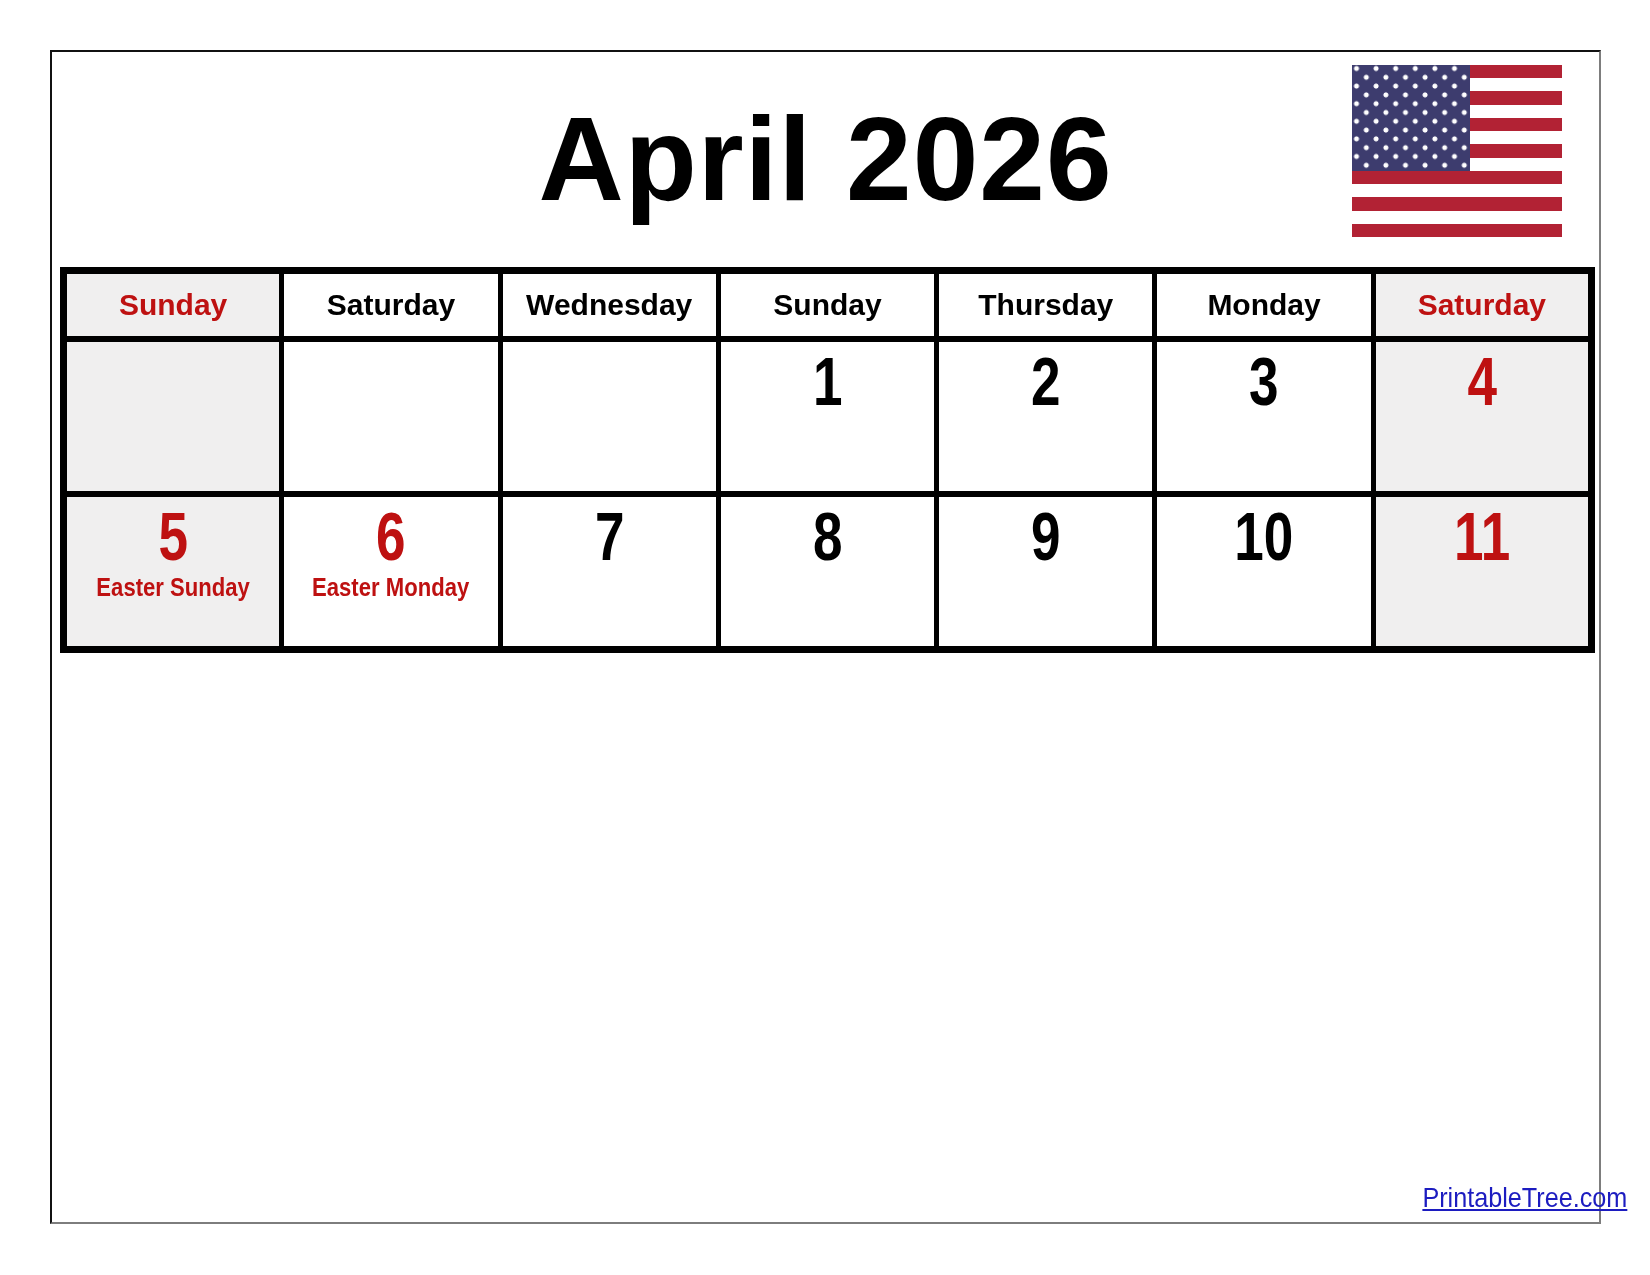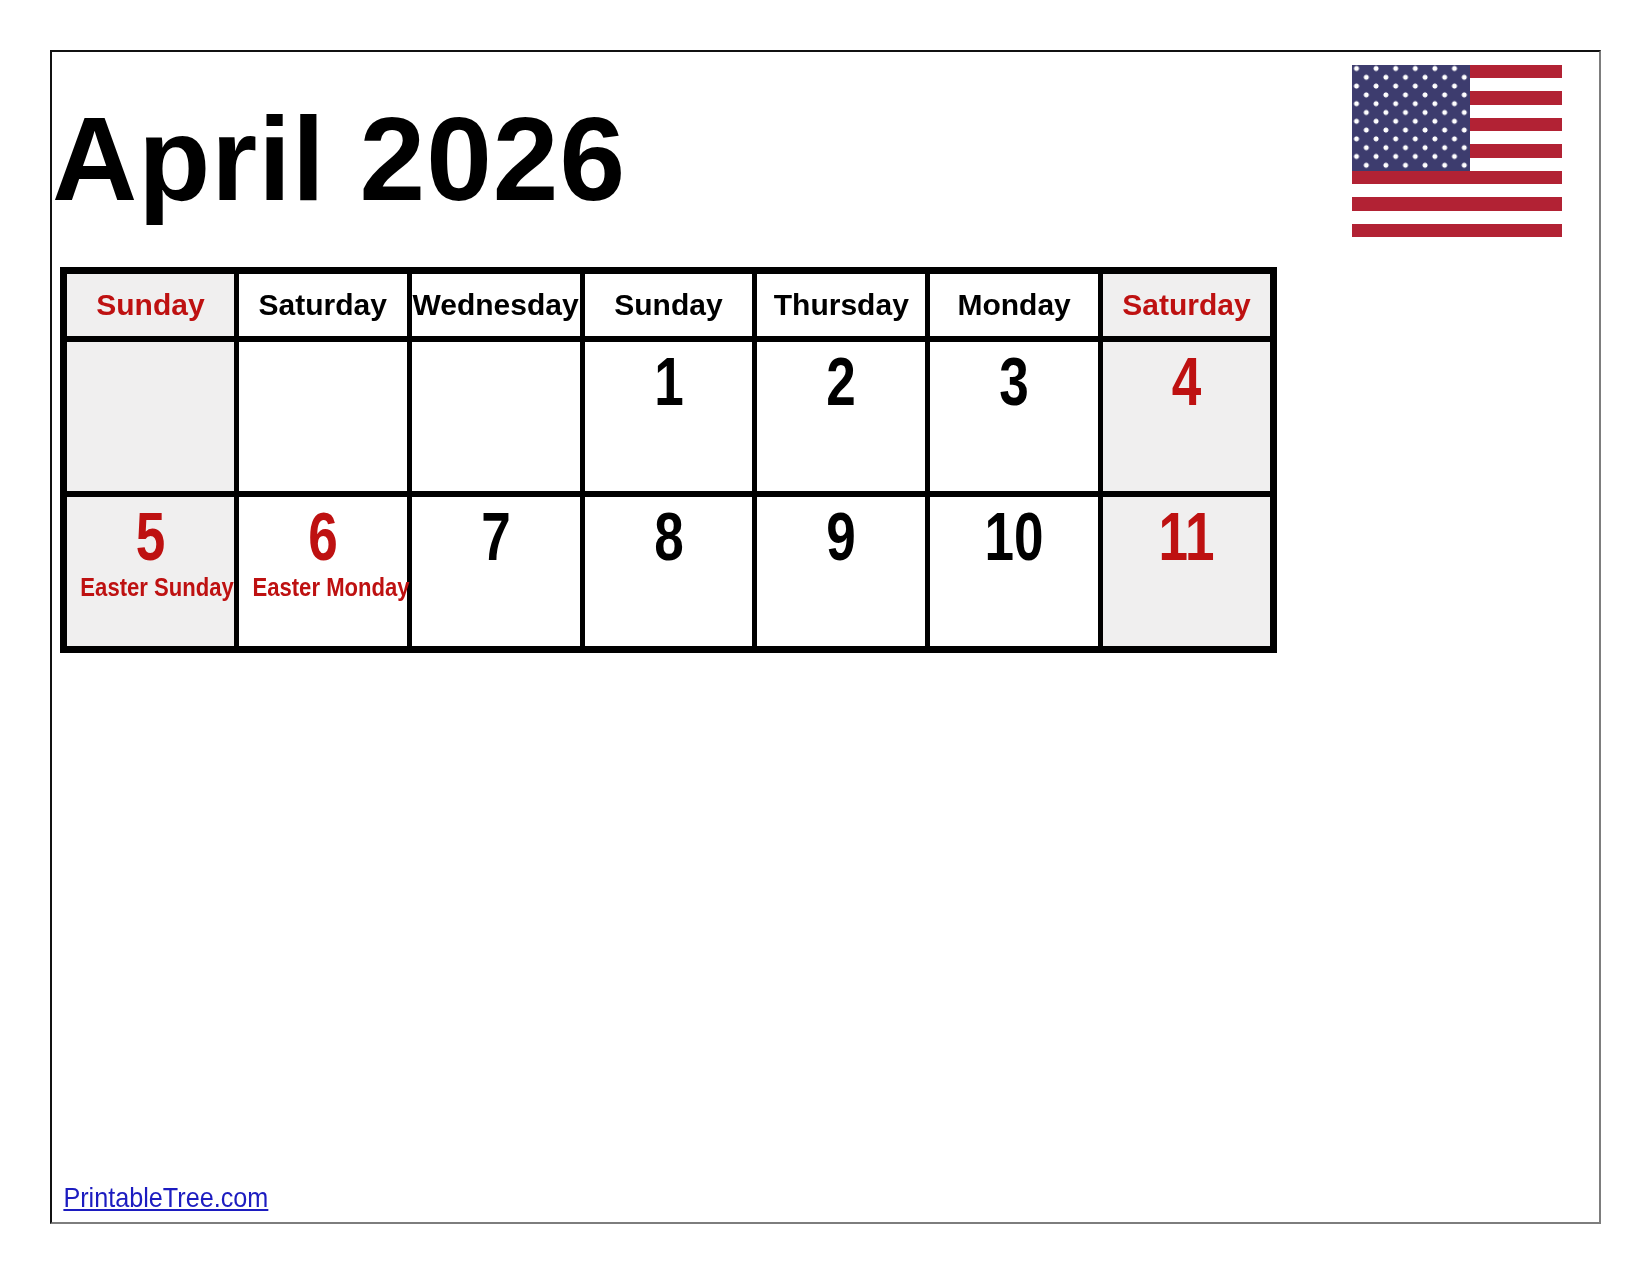--- a/index.html
+++ b/index.html
@@ -10,38 +10,38 @@
     --blue:#1C1CC0;
     --flag-red:#B22234;
     --flag-blue:#3D3C6E;
   }
   .page{
     position:absolute;left:50px;top:50px;width:1551px;height:1174px;
     background:#fff;border:2px solid;border-color:#111 #7d7d7d #7d7d7d #111;
     box-sizing:border-box;
   }
   .page-title{
-    position:absolute;top:46px;left:0;width:100%;
+    position:absolute;top:46px;left:0;width:100%;text-align:center;
     font-size:118px;font-weight:bold;line-height:1.05;letter-spacing:1px;color:#000;
     white-space:nowrap;
   }
   
   .flag{position:absolute;left:1300px;top:13px;width:210px;height:172px;}
   .flag .stripes{position:absolute;left:0;top:0;right:0;bottom:0;
     background:repeating-linear-gradient(180deg,var(--flag-red) 0 13.23px,#ffffff 13.23px 26.46px);}
   .flag .canton{position:absolute;left:0;top:0;width:118px;height:106px;
     background-color:var(--flag-blue);
     background-image:
       radial-gradient(circle,#fff 2.1px,rgba(255,255,255,0) 2.9px),
       radial-gradient(circle,#fff 2.1px,rgba(255,255,255,0) 2.9px);
     background-size:19.6px 17.6px,19.6px 17.6px;
     background-position:4.5px 3.5px,14.3px 12.3px;}
   
   table.cal{
-    position:absolute;left:8px;top:215px;width:1217px;
+    position:absolute;left:8px;top:215px;width:1535px;
     border-collapse:collapse;table-layout:fixed;background:#14532d;
     border:7px solid #000;
   }
   .cal th,.cal td{border:solid #000;border-width:6px 5px;}
   .cal th{
     height:62px;font-size:30px;font-weight:bold;text-align:center;
     color:#000;background:#fff;padding:0;
   }
   .cal th.weekend{background:var(--gray);color:var(--red);}
   .cal td{
@@ -52,21 +52,21 @@
   .day-num{
     display:block;font-weight:bold;font-size:68px;line-height:1.0;color:#000;
     transform:scaleX(0.78);transform-origin:50% 0;
   }
   .day-num.red{color:var(--red);}
   .holiday{
     font-weight:bold;font-size:26px;color:var(--red);margin-top:2px;
     transform:scaleX(0.85);transform-origin:50% 0;white-space:nowrap;
   }
   
-  .footer{position:absolute;top:1130px;left:0;width:100%;text-align:left;}
+  .footer{position:absolute;top:1130px;left:0;width:100%;text-align:right;padding-left:40px;}
   .footer-link{
     display:inline-block;color:var(--blue);text-decoration:underline;
     font-size:28px;transform:scaleX(0.9);transform-origin:50% 50%;cursor:pointer;
   }
 </style>
 </head>
 <body>
 
 <div class="page">
 

